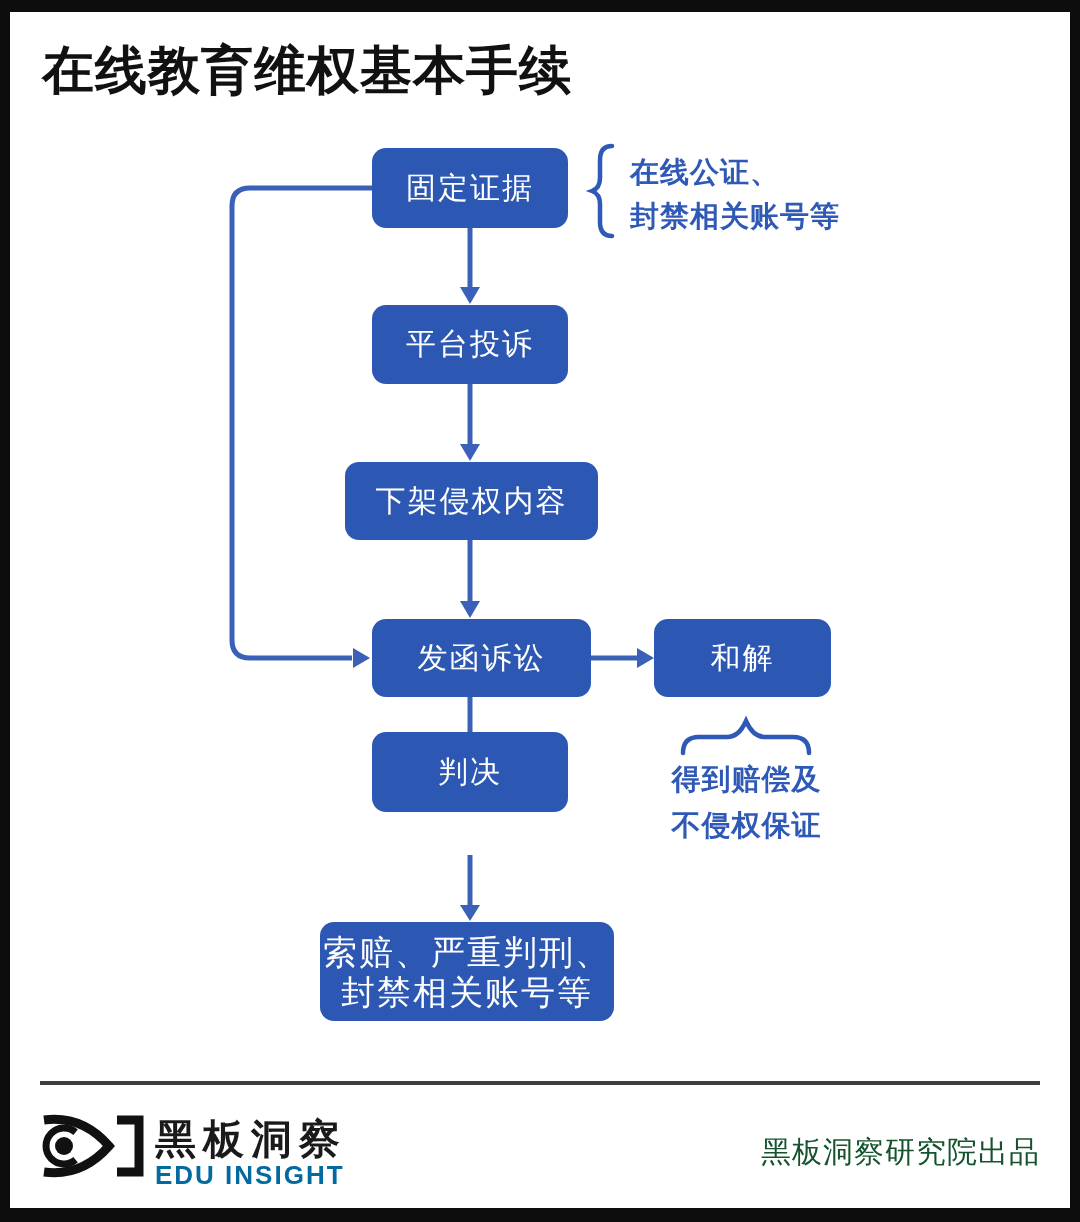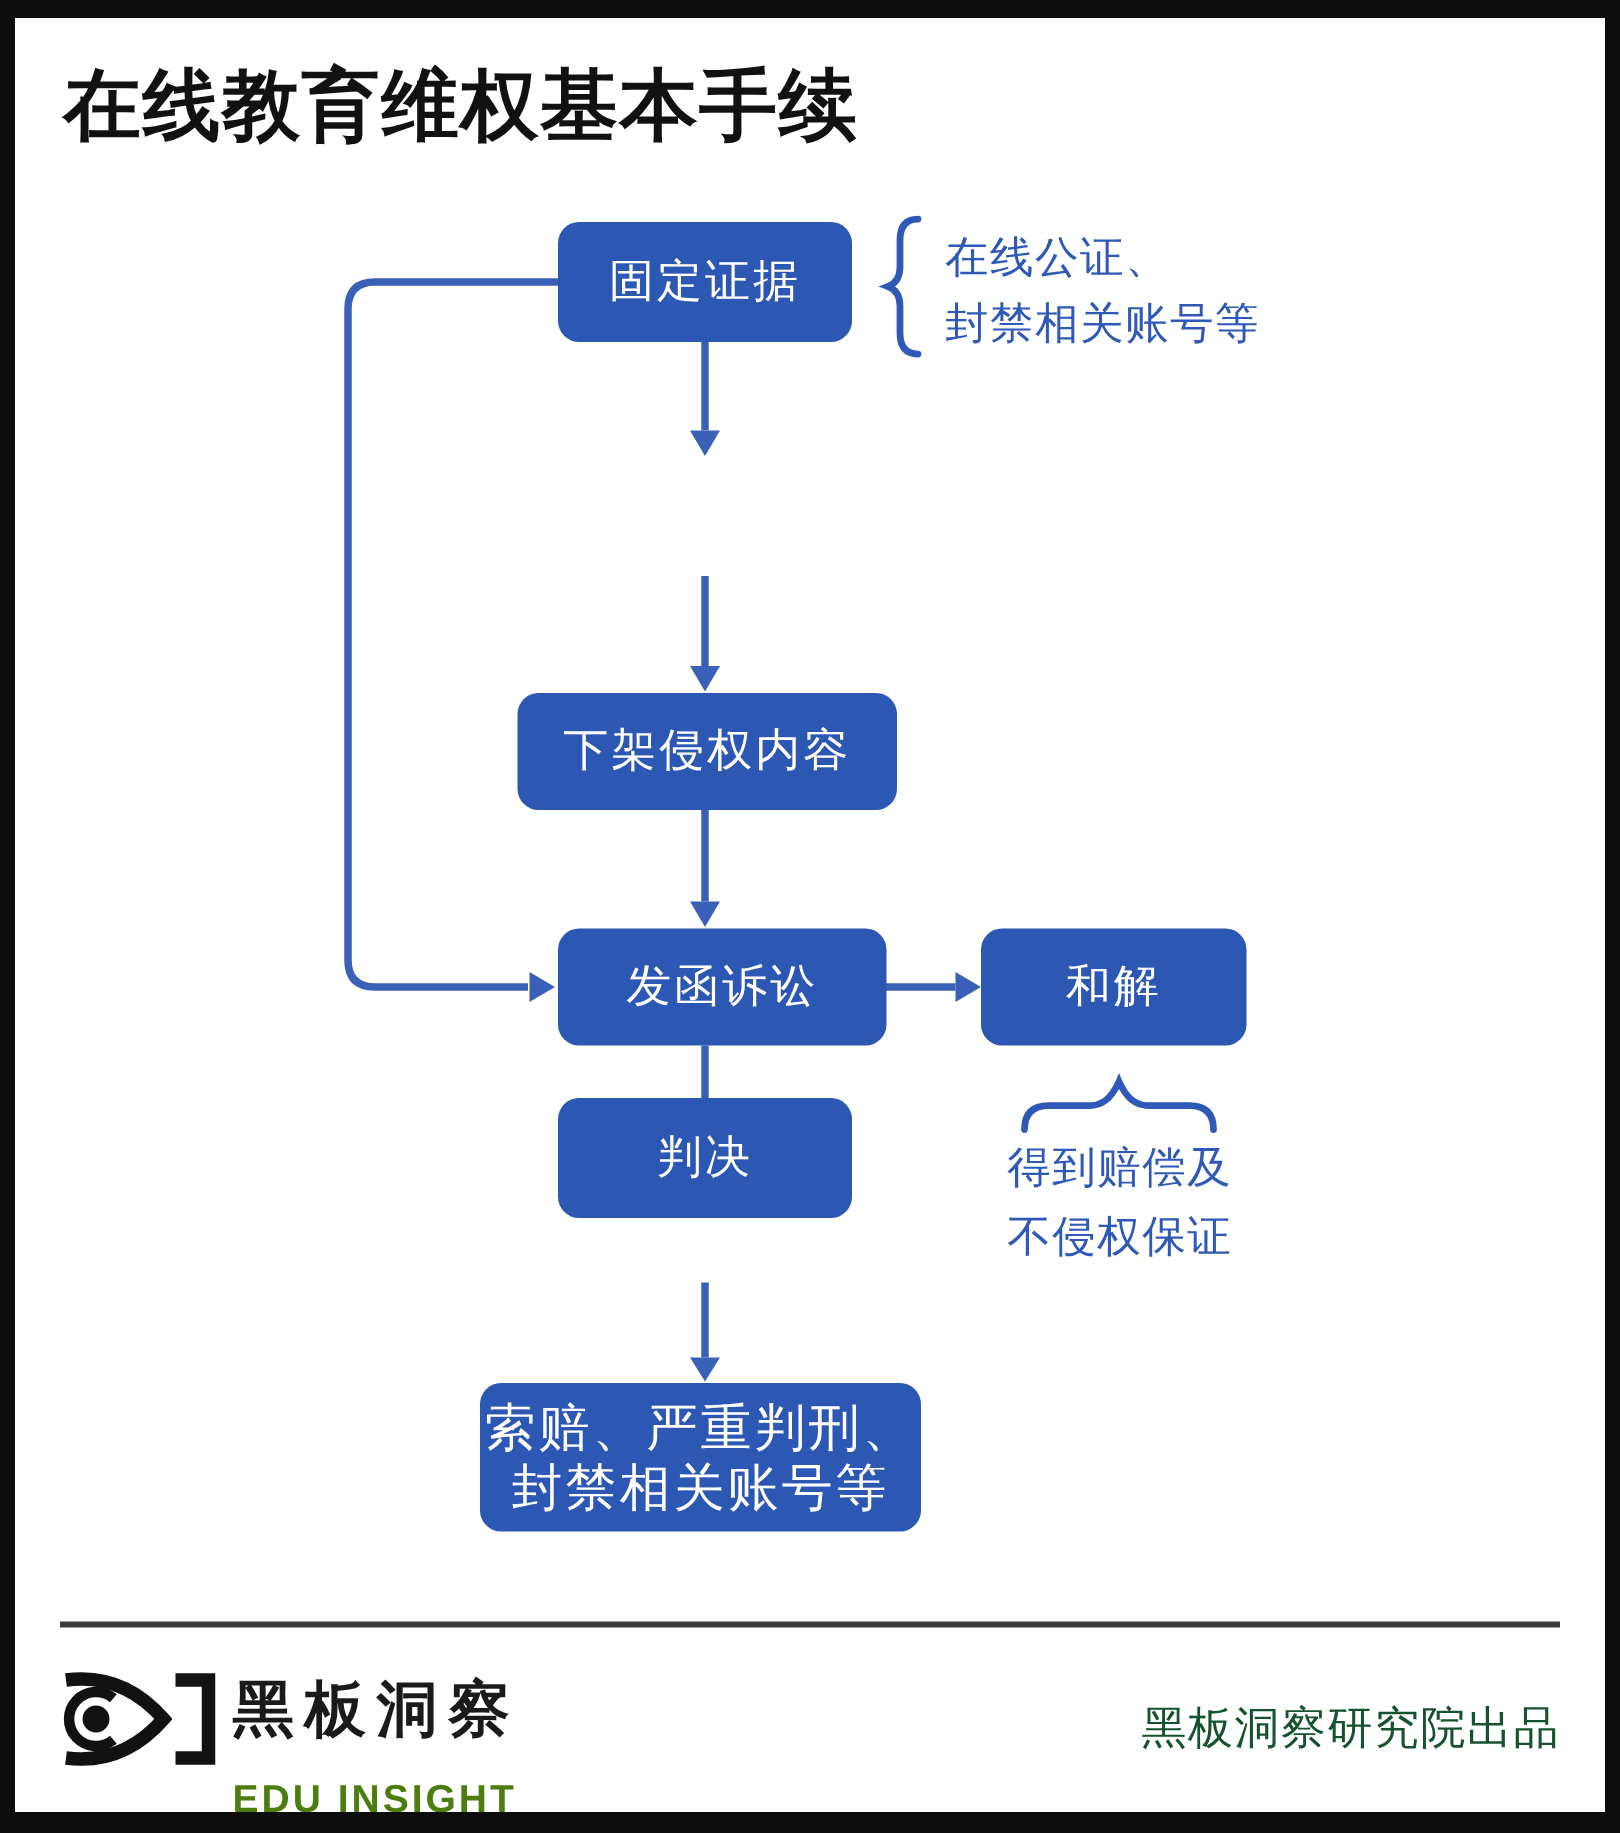--- a/index.html
+++ b/index.html
@@ -42,43 +42,43 @@
   .node-lawsuit   {left:372px;top:619px;width:219px;height:78px;}
   .node-settle    {left:654px;top:619px;width:177px;height:78px;}
   .node-judgment  {left:372px;top:732px;width:196px;height:80px;}
   .node-penalty   {left:320px;top:922px;width:294px;height:99px;font-size:34px;line-height:40px;}
   .connector-svg{
     position:absolute;left:0;top:0;z-index:2;
   }
   .note{
     position:absolute;
     color:#2f59b6;
-    font-size:29px;font-weight:400;
+    font-size:29px;font-weight:700;
     letter-spacing:1px;
     line-height:44px;
     z-index:5;
   }
   .note-evidence{left:630px;top:150px;text-align:left;}
   .note-settlement{left:636px;top:756px;width:221px;text-align:center;line-height:46px;}
   .footer-divider{
     position:absolute;left:40px;top:1081px;width:1000px;height:4px;
     background:#3d3d3d;z-index:5;
   }
   .logo-icon{
     position:absolute;left:40px;top:1112px;z-index:5;
   }
   .brand-cn{
     position:absolute;left:155px;top:1112px;
     font-size:41px;font-weight:700;color:#1a1a1a;
     letter-spacing:7px;white-space:nowrap;z-index:5;
   }
   .brand-en{
     position:absolute;left:155px;top:1160px;
-    font-size:26px;font-weight:700;color:#4d7c0f;
-    letter-spacing:2px;white-space:nowrap;z-index:5;margin-top:24px;
+    font-size:26px;font-weight:700;color:#0369a1;
+    letter-spacing:2px;white-space:nowrap;z-index:5;
   }
   .credit{
     position:absolute;right:40px;top:1132px;
     font-size:30px;font-weight:500;color:#14532d;
     letter-spacing:1px;white-space:nowrap;z-index:5;
   }
 </style>
 </head>
 <body>
 
@@ -110,20 +110,23 @@
     </g>
 
     <path d="M612 146 Q600 146 600 160 L600 178 Q600 188 592 191 Q600 194 600 204 L600 222 Q600 236 612 236" stroke="#2f59b6" stroke-width="4.5" fill="none" stroke-linecap="round"></path>
 
     <path d="M683 753 Q683 737 699 737 L727 737 Q739 737 746 721 Q753 737 765 737 L793 737 Q809 737 809 753" stroke="#2f59b6" stroke-width="4.5" fill="none" stroke-linecap="round"></path>
   </svg>
 
   <div class="flow-node node-fix">
     <span>固定证据</span>
   </div>
+  <div class="flow-node node-complaint">
+    <span>平台投诉</span>
+  </div>
   <div class="flow-node node-takedown">
     <span>下架侵权内容</span>
   </div>
   <div class="flow-node node-lawsuit">
     <span>发函诉讼</span>
   </div>
   <div class="flow-node node-settle">
     <span>和解</span>
   </div>
   <div class="flow-node node-judgment">

